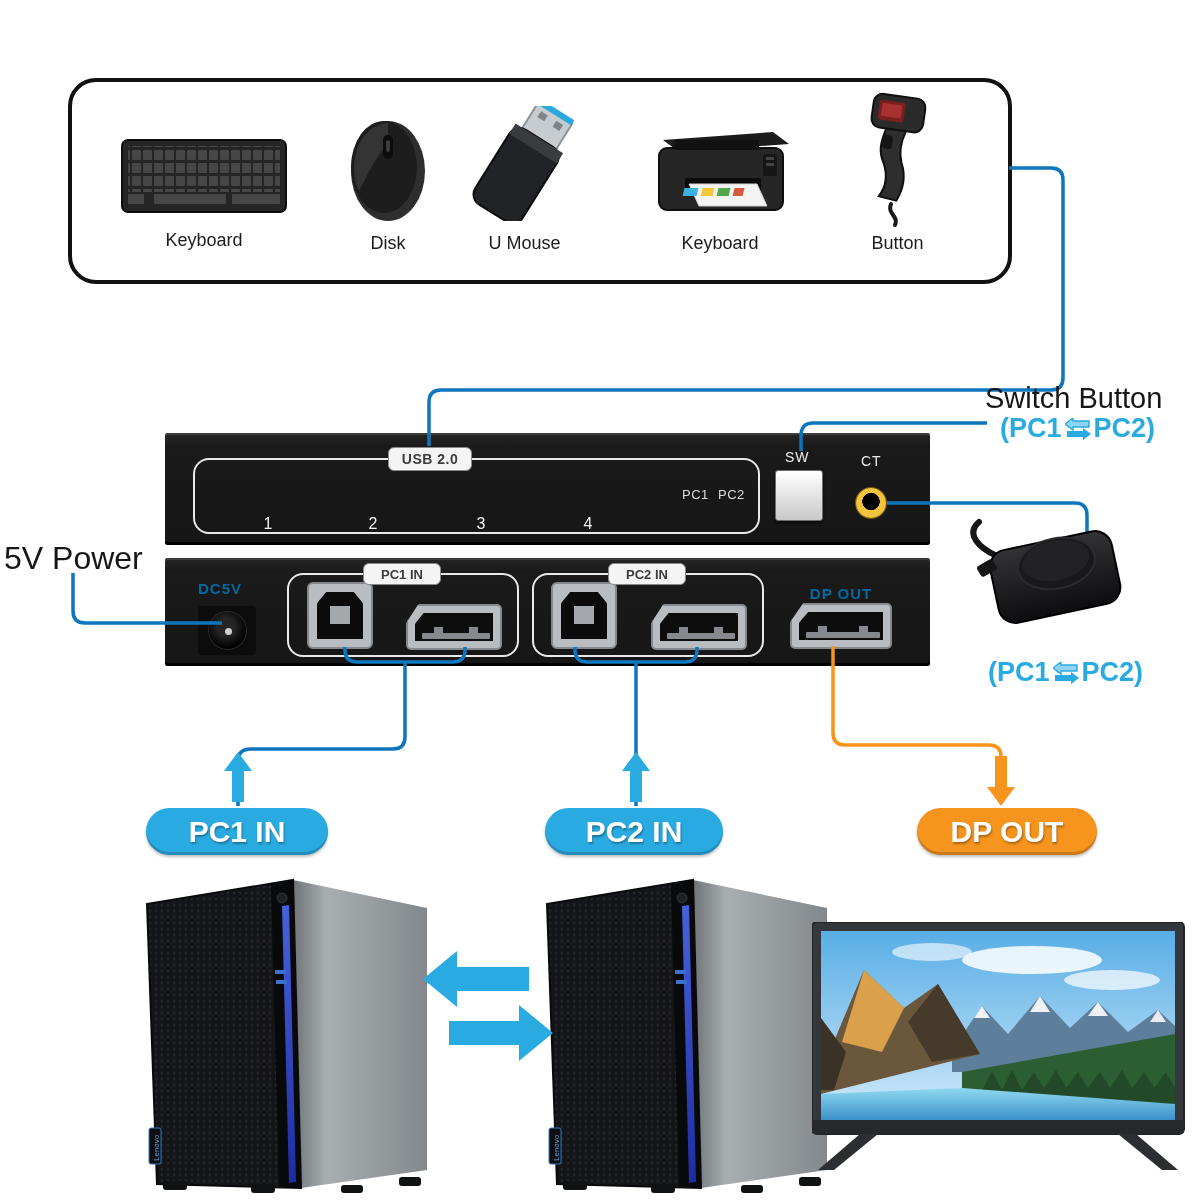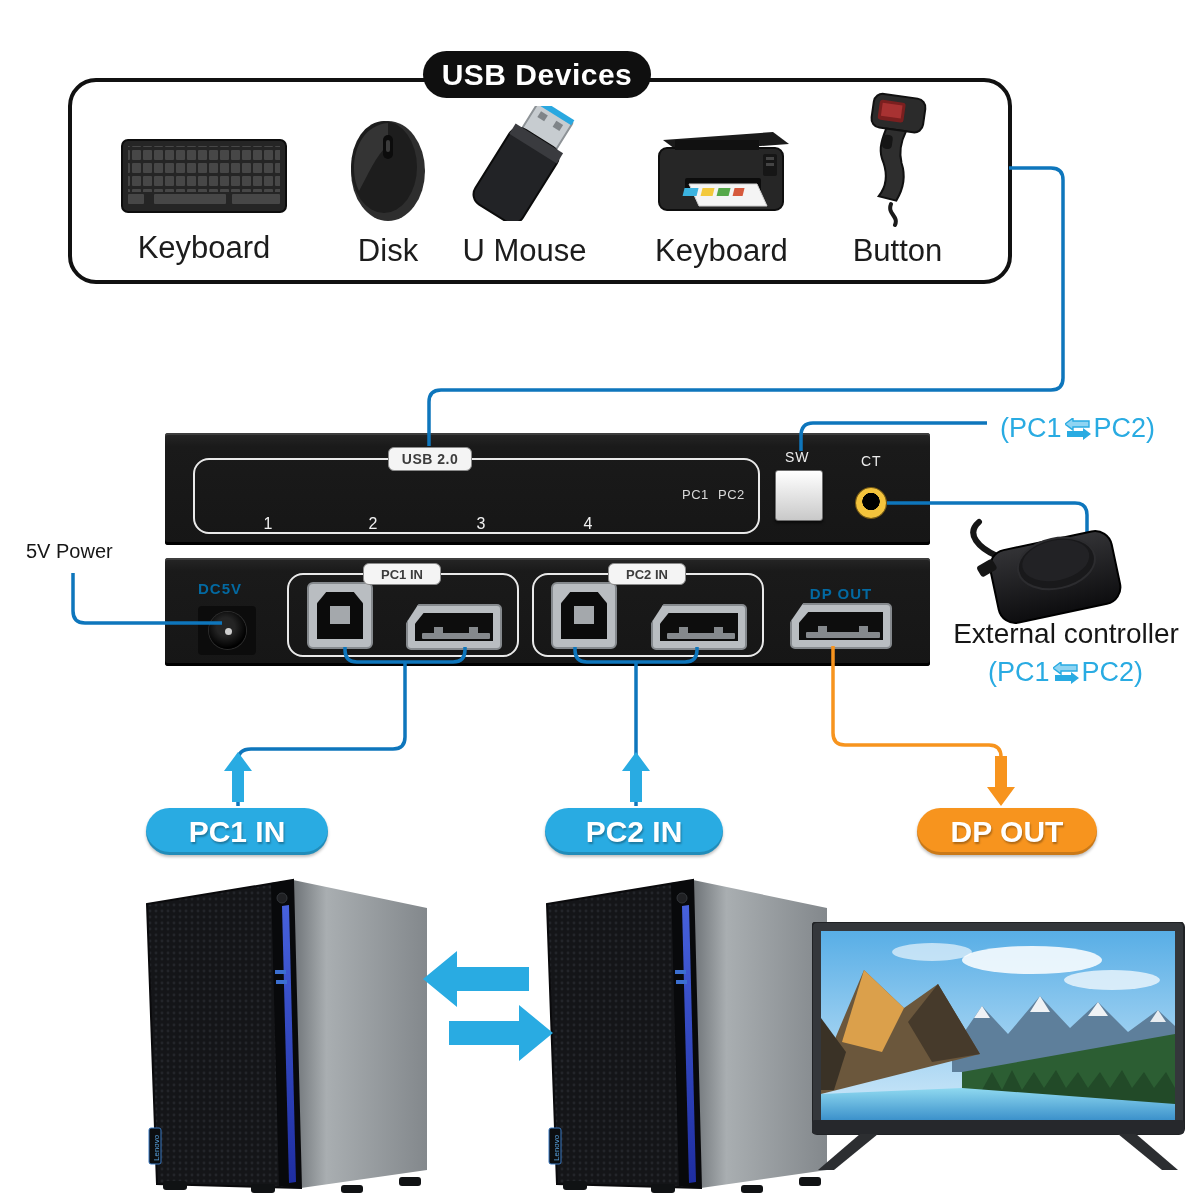--- a/index.html
+++ b/index.html
@@ -4,21 +4,21 @@
 <style>
   html,body{margin:0;padding:0;background:#fff;}
   #canvas{position:relative;width:1200px;height:1200px;background:#fff;overflow:hidden;
           font-family:"Liberation Sans","DejaVu Sans",sans-serif;color:#1a1a1a;}
   .abs{position:absolute;}
 
   
   .usb-box{left:68px;top:78px;width:936px;height:198px;border:4px solid #111;border-radius:28px;background:#fff;z-index:1;}
   .usb-title{left:423px;top:51px;width:228px;height:47px;background:#0f0f0f;border-radius:24px;color:#fff;
              font-size:30px;font-weight:bold;display:flex;align-items:center;justify-content:center;z-index:6;letter-spacing:.5px;}
-  .dev-label{font-size:31px;color:#1c1c1c;text-align:center;z-index:2;}
+  .dev-label{font-size:18px;color:#1c1c1c;text-align:center;z-index:2;}
 
   
   .panel{background:linear-gradient(180deg,#262626 0%,#1a1a1a 12%,#161616 100%);border-radius:3px;z-index:2;
          box-shadow:inset 0 2px 0 #3d3d3d, inset 0 -3px 0 #000;}
   .panel-top{left:165px;top:433px;width:765px;height:112px;}
   .panel-bottom{left:165px;top:558px;width:765px;height:108px;}
   .outline-box{position:absolute;border:2px solid #e9e9e9;border-radius:16px;}
   .usb20-pill{left:388px;top:447px;width:82px;height:22px;background:#f4f4f4;border:1px solid #8a8a8a;border-radius:6px;
               font-size:14px;font-weight:bold;color:#3c3c3c;display:flex;align-items:center;justify-content:center;z-index:4;letter-spacing:.5px;}
   .portA{position:absolute;width:72px;height:34px;border:2px solid #d6d6d6;border-radius:4px;background:#141414;}
@@ -47,38 +47,37 @@
   .dp{position:absolute;height:42px;background:#b9bdc1;border:2px solid #85898d;border-radius:5px;z-index:3;
       clip-path:polygon(13% 0,100% 0,100% 100%,0 100%,0 42%);}
   .dp .inner{position:absolute;left:7px;right:7px;top:7px;bottom:7px;background:#0d0d0d;
              clip-path:polygon(11% 0,100% 0,100% 100%,0 100%,0 38%);}
   .dp .slot{position:absolute;left:14px;right:10px;bottom:9px;height:6px;background:#85898d;border-radius:1px;}
   .dp .t1,.dp .t2{position:absolute;bottom:15px;width:9px;height:6px;background:#85898d;}
   .dp .t1{left:26px;} .dp .t2{right:22px;}
 
   
   .ann-black{font-size:29px;color:#161616;z-index:4;}
-  .ann-blue{font-size:27px;font-weight:normal;color:#29abe2;z-index:4;display:flex;align-items:center;gap:3px;}
+  .ann-blue{font-size:27px;font-weight:bold;color:#29abe2;z-index:4;display:flex;align-items:center;gap:3px;}
   .pill{position:absolute;top:808px;height:47px;border-radius:24px;display:flex;align-items:center;justify-content:center;
         color:#fff;font-size:30px;font-weight:bold;z-index:4;text-shadow:1px 2px 2px rgba(0,0,0,.3);
         box-shadow:inset 0 -3px 0 rgba(0,0,0,.18), 0 2px 3px rgba(0,0,0,.25);}
   .pill-blue{background:#29abe2;}
   .pill-orange{background:#f7941e;}
   svg{display:block;}
   .conn{left:0;top:0;z-index:3;pointer-events:none;}
   .gfx{z-index:2;}
   .over{z-index:4;}
 </style>
 </head>
 <body>
 
 <div id="canvas">
 
   <div class="abs usb-box"></div>
-  <div class="abs usb-title">USB Devices</div>
 
   <svg class="abs gfx" style="left:120px;top:136px" width="170" height="80">
     <defs>
       <pattern id="keys" width="11" height="13" patternUnits="userSpaceOnUse">
         <rect x="1" y="1" width="9" height="10" rx="1" fill="#474747"></rect>
       </pattern>
     </defs>
     <rect x="2" y="4" width="164" height="72" rx="6" fill="#252525" stroke="#0d0d0d" stroke-width="2"></rect>
     <rect x="8" y="10" width="152" height="46" fill="url(#keys)"></rect>
     <rect x="8" y="58" width="16" height="10" rx="1" fill="#474747"></rect>
@@ -229,22 +228,23 @@
       <path d="M405,662 V737 Q405,749 393,749 H251 Q238,749 238,761 V806"></path>
       <path d="M575,647 V650 Q575,662 587,662 L685,662 Q697,662 697,650 V647"></path>
       <path d="M636,662 V806"></path>
     </g>
     <path d="M833,646 V733 Q833,745 845,745 H989 Q1001,745 1001,757 V802" fill="none" stroke="#f7941e" stroke-width="3.5"></path>
     <polygon fill="#29abe2" points="238,752 252,771 244,771 244,802 232,802 232,771 224,771"></polygon>
     <polygon fill="#29abe2" points="636,752 650,771 642,771 642,802 630,802 630,771 622,771"></polygon>
     <polygon fill="#f7941e" points="1001,806 987,787 995,787 995,756 1007,756 1007,787 1015,787"></polygon>
   </svg>
 
-  <span class="abs ann-black" style="left:26px;top:540px;font-size:20px">5V Power</span>
-
+  <span class="abs ann-black" style="left:4px;top:540px;font-size:32px">5V Power</span>
+
+  <div class="abs ann-black" style="left:985px;top:382px">Switch Button</div>
   <div class="abs ann-blue" style="left:1000px;top:413px">
     <span>(PC1</span>
     <svg width="26" height="22" viewBox="0 0 26 22">
       <polygon points="0,6 8,0 8,3 24,3 24,9 8,9 8,12" fill="#8fd4f2" stroke="#29abe2" stroke-width="1.4"></polygon>
       <polygon points="26,16 18,10 18,13 2,13 2,19 18,19 18,22" fill="#29abe2"></polygon>
     </svg>
     <span>PC2)</span>
   </div>
 
   <svg class="abs over" style="left:945px;top:518px" width="210" height="110">
@@ -255,21 +255,20 @@
       </linearGradient>
     </defs>
     <path d="M52,38 C34,30 20,16 34,4" stroke="#161616" stroke-width="6" fill="none" stroke-linecap="round"></path>
     <g transform="rotate(-12 110 58)">
       <rect x="48" y="22" width="124" height="74" rx="17" fill="url(#ctrlG)" stroke="#000" stroke-width="2"></rect>
       <rect x="36" y="30" width="18" height="12" rx="3" fill="#151515" transform="rotate(-18 45 36)"></rect>
       <ellipse cx="114" cy="46" rx="39" ry="25" fill="#19191b" stroke="#2c2c2f" stroke-width="2"></ellipse>
       <ellipse cx="114" cy="43" rx="34" ry="20" fill="#222225"></ellipse>
     </g>
   </svg>
-  <div class="abs ann-black" style="left:935px;top:618px;width:262px;font-size:28px;text-align:center">External controller</div>
   <div class="abs ann-blue" style="left:988px;top:657px">
     <span>(PC1</span>
     <svg width="26" height="22" viewBox="0 0 26 22">
       <polygon points="0,6 8,0 8,3 24,3 24,9 8,9 8,12" fill="#8fd4f2" stroke="#29abe2" stroke-width="1.4"></polygon>
       <polygon points="26,16 18,10 18,13 2,13 2,19 18,19 18,22" fill="#29abe2"></polygon>
     </svg>
     <span>PC2)</span>
   </div>
 
   <div class="abs pill pill-blue" style="left:146px;width:182px">PC1 IN</div>

